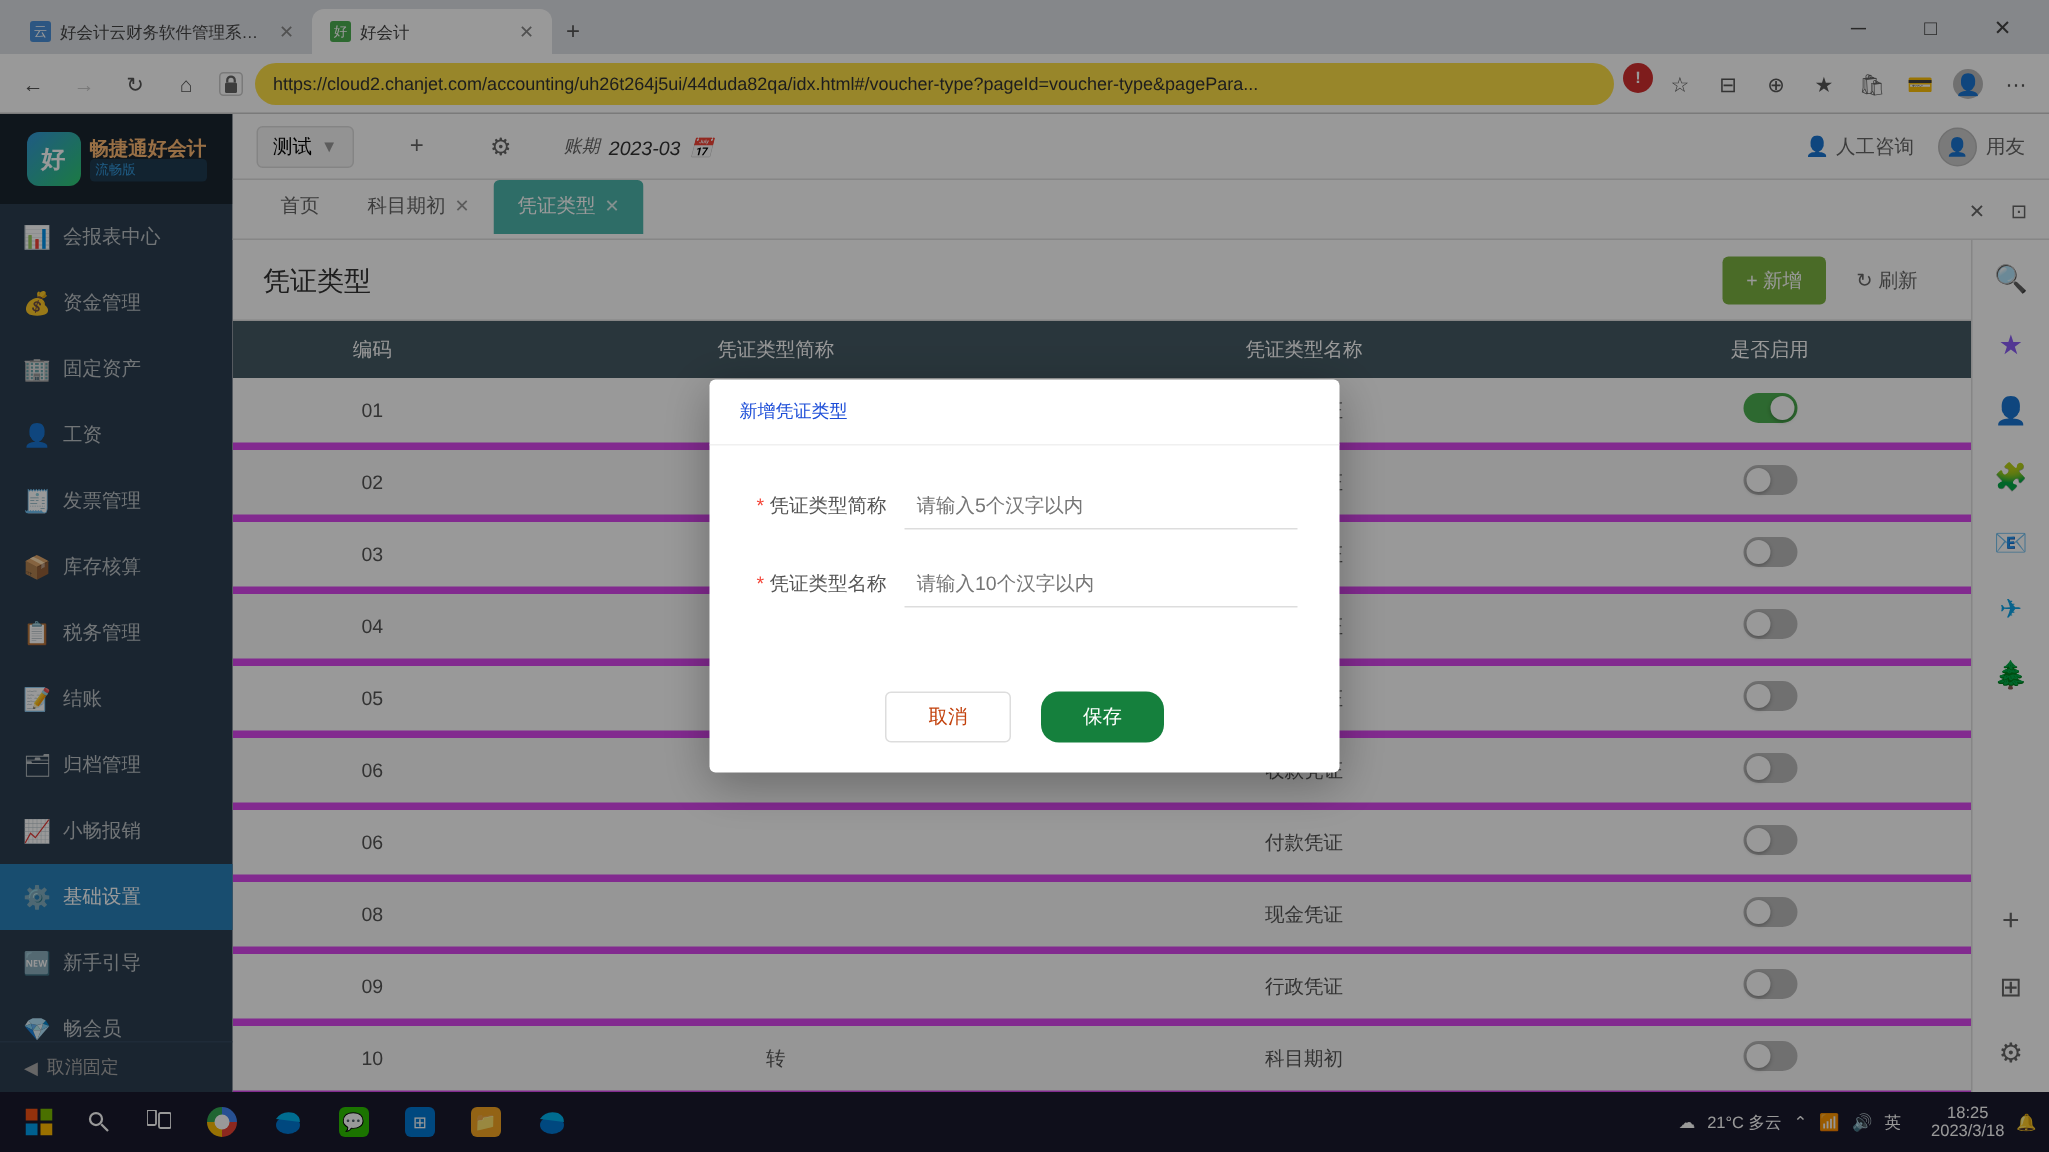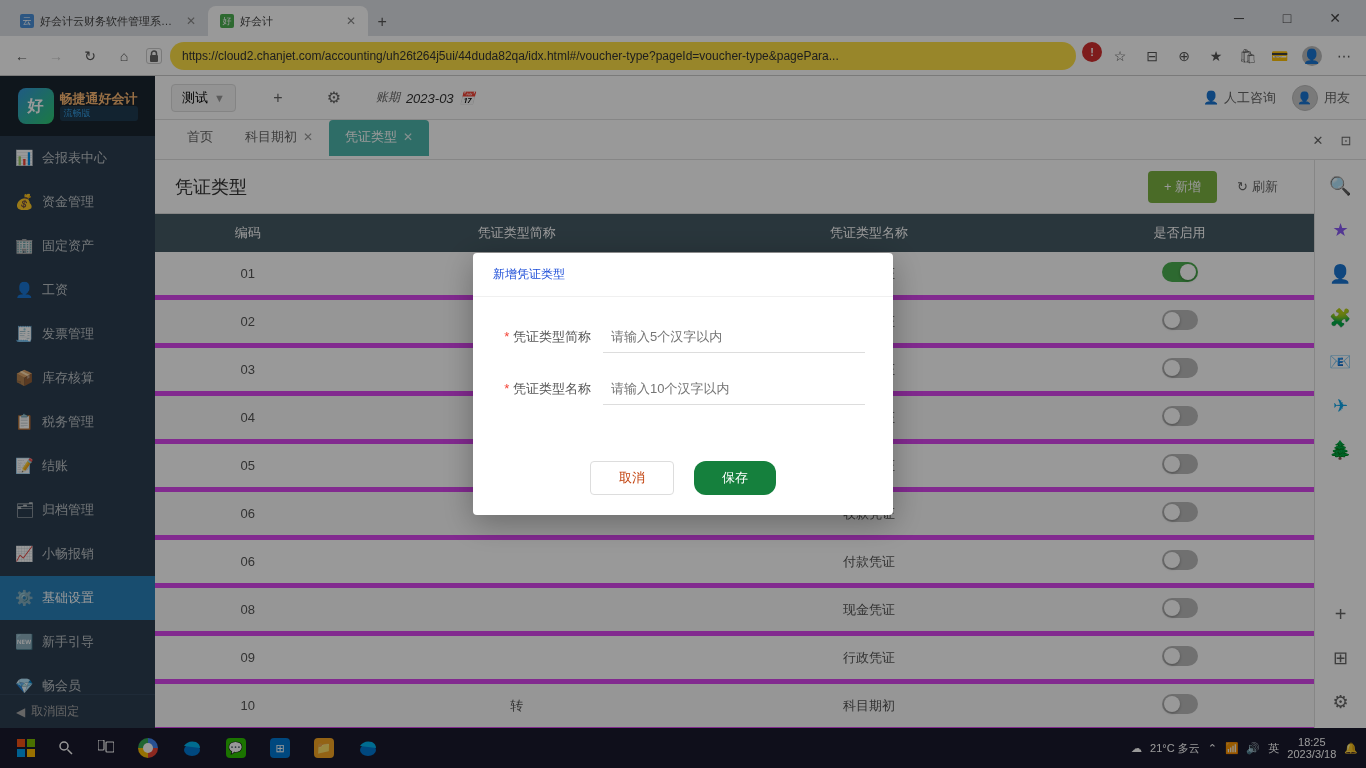--- a/index.html
+++ b/index.html
@@ -105,21 +105,21 @@
     
     .right-panel { width: 52px; background: #fff; border-left: 1px solid #e0e0e0; display: flex; flex-direction: column; align-items: center; padding: 8px 0; gap: 8px; }
     .right-panel-btn { width: 36px; height: 36px; border-radius: 4px; border: none; background: none; cursor: pointer; display: flex; align-items: center; justify-content: center; font-size: 18px; color: #666; }
     .tab-nav-icon { width: 24px; height: 24px; border-radius: 4px; border: none; background: none; cursor: pointer; display: flex; align-items: center; justify-content: center; color: #666; font-size: 13px; }
 
     
     .taskbar { height: 40px; background: #1a1a2e; display: flex; align-items: center; padding: 0 8px; gap: 4px; position: absolute; bottom: 0; left: 0; right: 0; }
     .taskbar-start { width: 36px; height: 36px; display: flex; align-items: center; justify-content: center; cursor: pointer; }
     .taskbar-btn { width: 36px; height: 36px; display: flex; align-items: center; justify-content: center; cursor: pointer; border-radius: 4px; }
     .taskbar-right { margin-left: auto; display: flex; align-items: center; gap: 8px; color: white; font-size: 11px; }
-    .taskbar-time { text-align: center; }
+    .taskbar-time { text-align: center; margin-left: 12px; }
     .taskbar-app { width: 40px; height: 36px; display: flex; align-items: center; justify-content: center; cursor: pointer; border-radius: 4px; }
   </style>
 </head>
 <body>
 
 <div class="browser-title-bar">
   <div class="tab-bar">
     <div class="browser-tab">
       <div class="tab-favicon">云</div>
       <span style="font-size:11px;max-width:140px;overflow:hidden;white-space:nowrap;text-overflow:ellipsis;">好会计云财务软件管理系统_会计</span>

